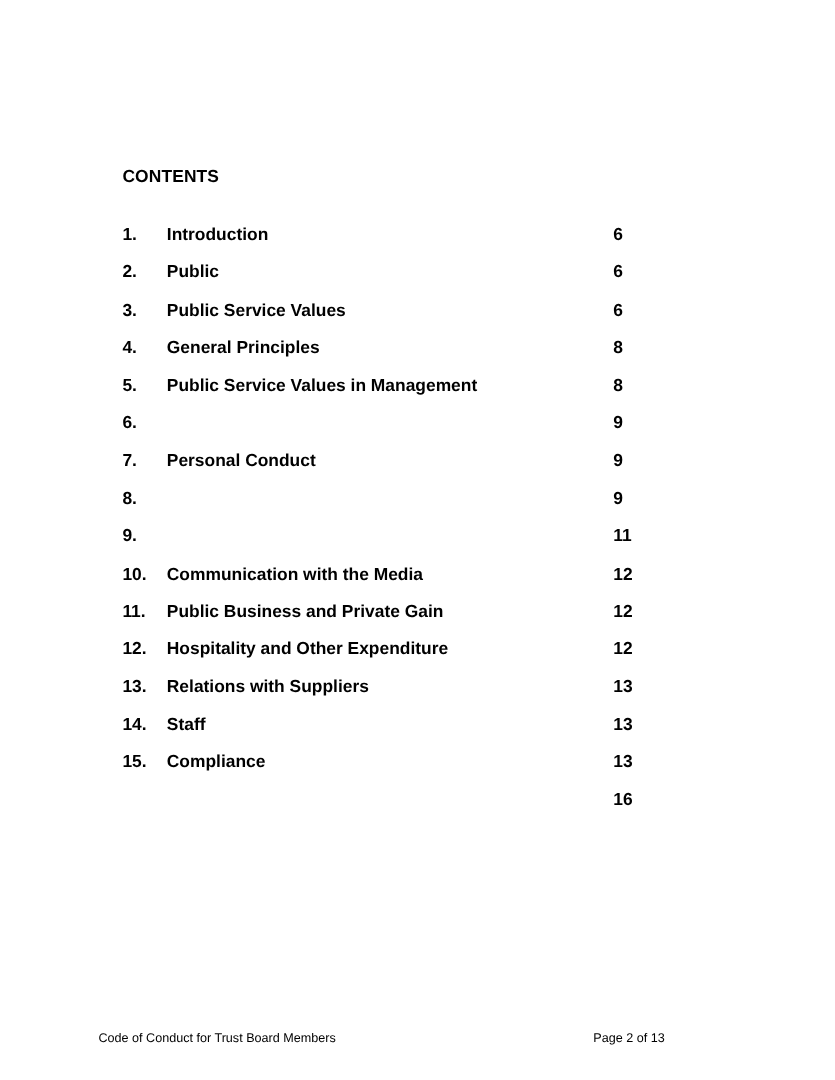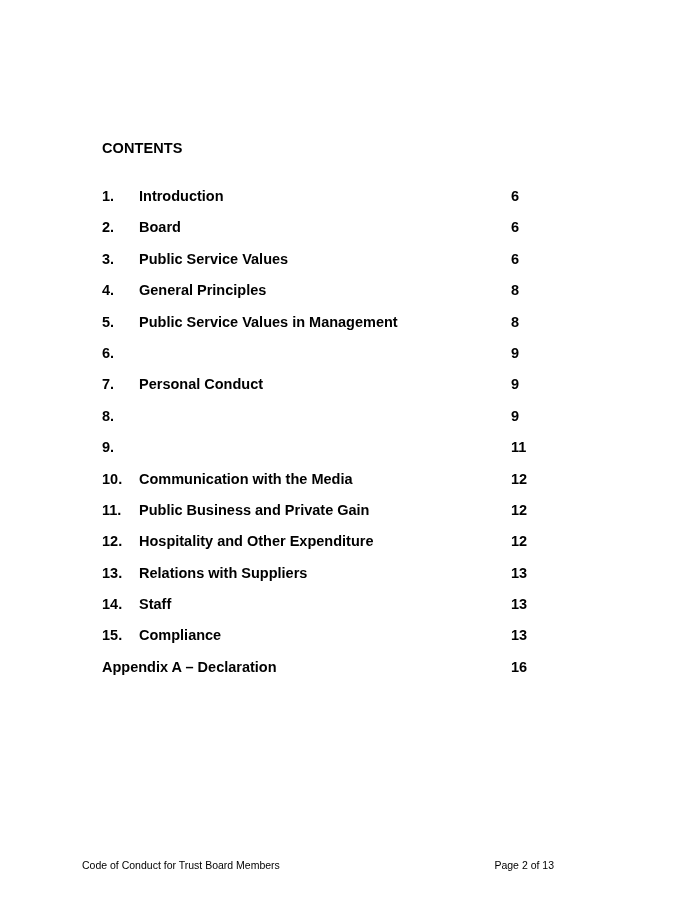--- a/index.html
+++ b/index.html
@@ -95,21 +95,21 @@
   <div class="toc-title">CONTENTS</div>
 
   <ul class="toc-list">
     <li class="toc-row">
       <span class="toc-num">1.</span>
       <span class="toc-label">Introduction</span>
       <span class="toc-page">6</span>
     </li>
     <li class="toc-row">
       <span class="toc-num">2.</span>
-      <span class="toc-label">Board</span>
+      <span class="toc-label">Public</span>
       <span class="toc-page">6</span>
     </li>
     <li class="toc-row">
       <span class="toc-num">3.</span>
       <span class="toc-label">Public Service Values</span>
       <span class="toc-page">6</span>
     </li>
     <li class="toc-row">
       <span class="toc-num">4.</span>
       <span class="toc-label">General Principles</span>
@@ -161,21 +161,20 @@
       <span class="toc-num">14.</span>
       <span class="toc-label">Staff</span>
       <span class="toc-page">13</span>
     </li>
     <li class="toc-row">
       <span class="toc-num">15.</span>
       <span class="toc-label">Compliance</span>
       <span class="toc-page">13</span>
     </li>
     <li class="toc-row">
-      <span class="toc-label full">Appendix A – Declaration</span>
       <span class="toc-page">16</span>
     </li>
   </ul>
 
   <div class="footer">
     <span class="footer-left">Code of Conduct for Trust Board Members</span>
     <span class="footer-right">Page 2 of 13</span>
   </div>
 
 </div>

